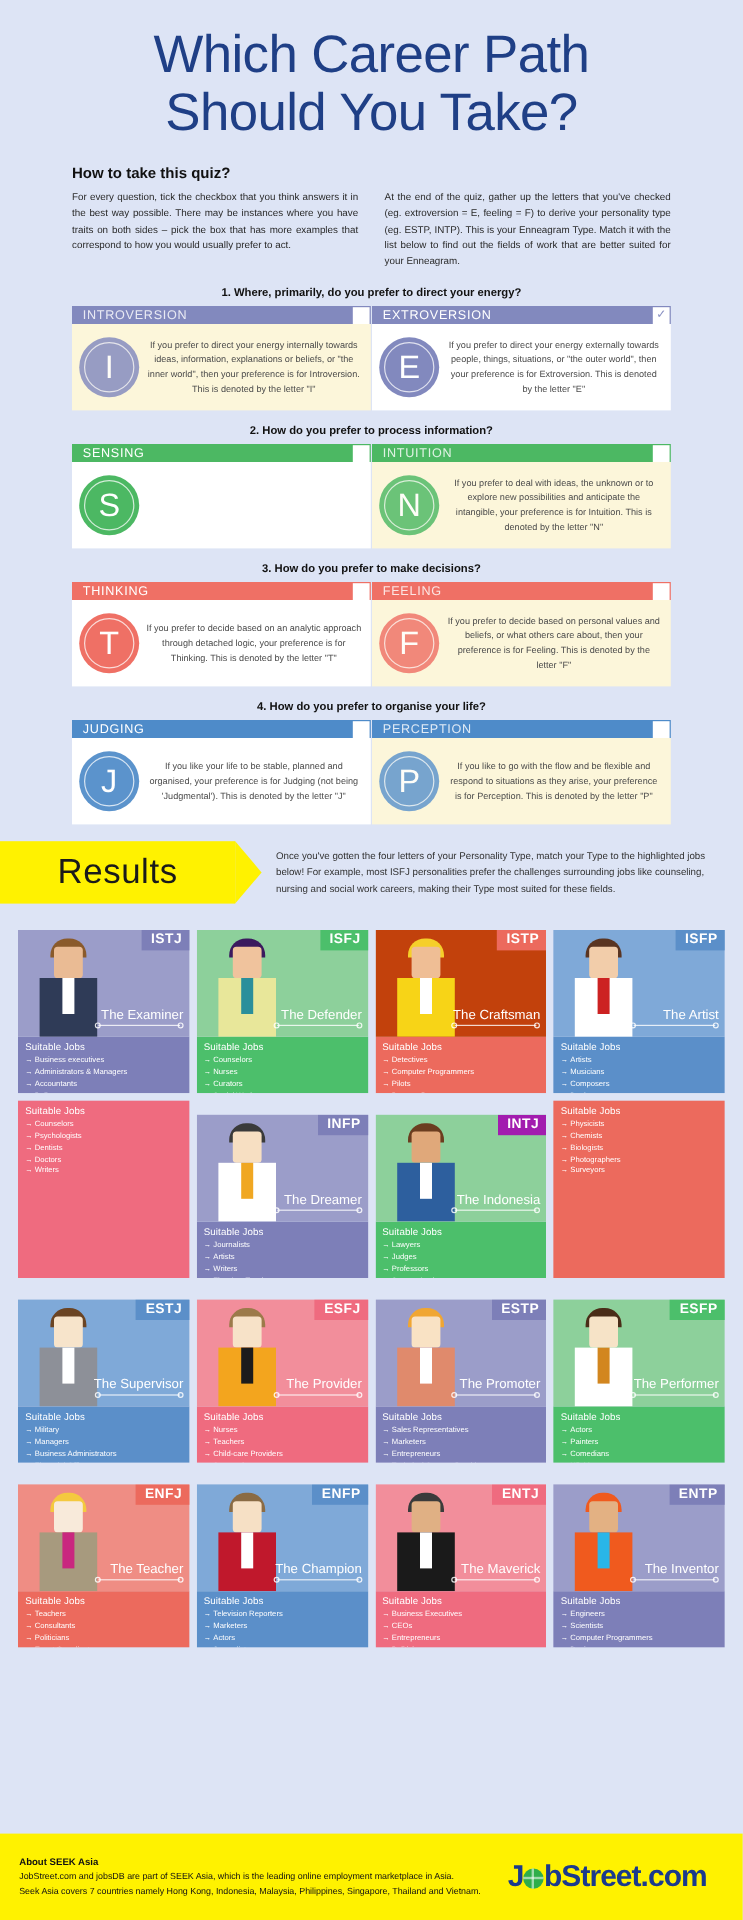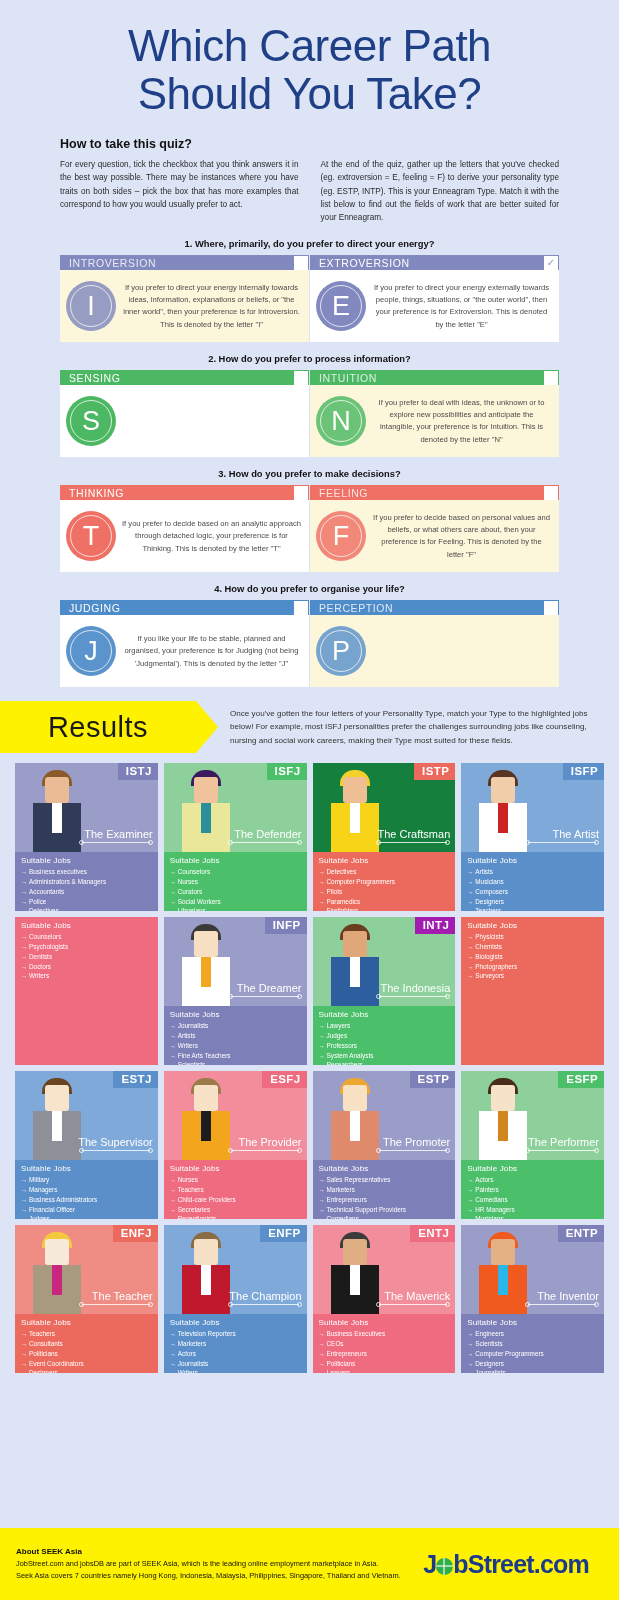--- a/index.html
+++ b/index.html
@@ -159,20 +159,21 @@
     position: relative;
     display: flex;
     flex-direction: column;
     height: 148px;
     overflow: hidden;
   }
   .card-top {
     flex: 0 0 89px;
     position: relative;
     overflow: hidden;
+    margin-top: 12px;
   }
   .code {
     position: absolute;
     top: 0; right: 0;
     color: #fff;
     font-size: 11.5px;
     font-weight: bold;
     padding: 2px 6px 3px 8px;
     letter-spacing: 0.4px;
     z-index: 4;
@@ -386,20 +387,21 @@
             <div class="qtext">If you like your life to be stable, planned and organised, your preference is for Judging (not being 'Judgmental'). This is denoted by the letter "J"</div>
           </div>
         </div>
         <div class="qside">
           <div class="qhead" style="background:#4e8bc9">
             <span class="lbl" style="opacity:.82">PERCEPTION</span>
             <span class="cbox"></span>
           </div>
           <div class="qbody right">
             <div class="circle" style="background:#5b93cc;opacity:.82">P</div>
+            <div class="qtext">If you like to go with the flow and be flexible and respond to situations as they arise, your preference is for Perception. This is denoted by the letter "P"</div>
           </div>
         </div>
       </div>
     </div>
   </div>
 
 <div class="results">
   <div class="results-tag">
     <span class="rtext">Results</span>
   </div>
@@ -455,21 +457,21 @@
         <ul>
           <li>Counselors</li>
           <li>Nurses</li>
           <li>Curators</li>
           <li>Social Workers</li>
           <li>Librarians</li>
         </ul>
       </div>
     </div>
     <div class="card">
-      <div class="card-top" style="background:#15803d">
+      <div class="card-top" style="background:#c2410c">
         <div class="av">
           <div class="hair" style="left:14px;top:2px;width:30px;height:16px;background:#f5cf2a"></div>
           <div class="face" style="left:17px;top:9px;width:24px;height:26px;background:#efbe95"></div>
           <div class="body" style="left:5px;top:35px;width:48px;height:49px;background:#f7d417"></div>
           <div class="body" style="left:24px;top:35px;width:10px;height:30px;background:#ffffff"></div>
         </div>
         <div class="code" style="background:#ec6a5d">ISTP</div>
         <div class="nick">The Craftsman</div>
         <div class="nick-rule">
           <b class="l"></b>

